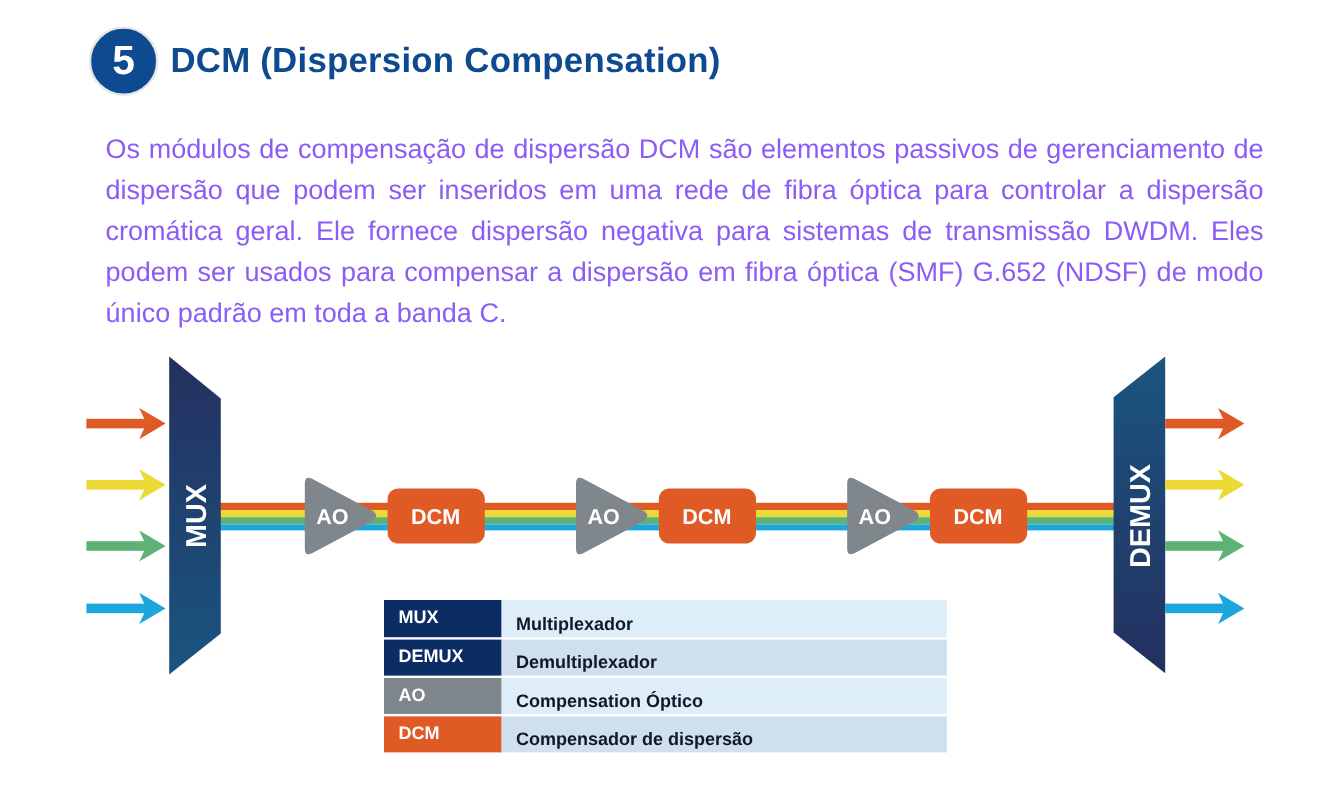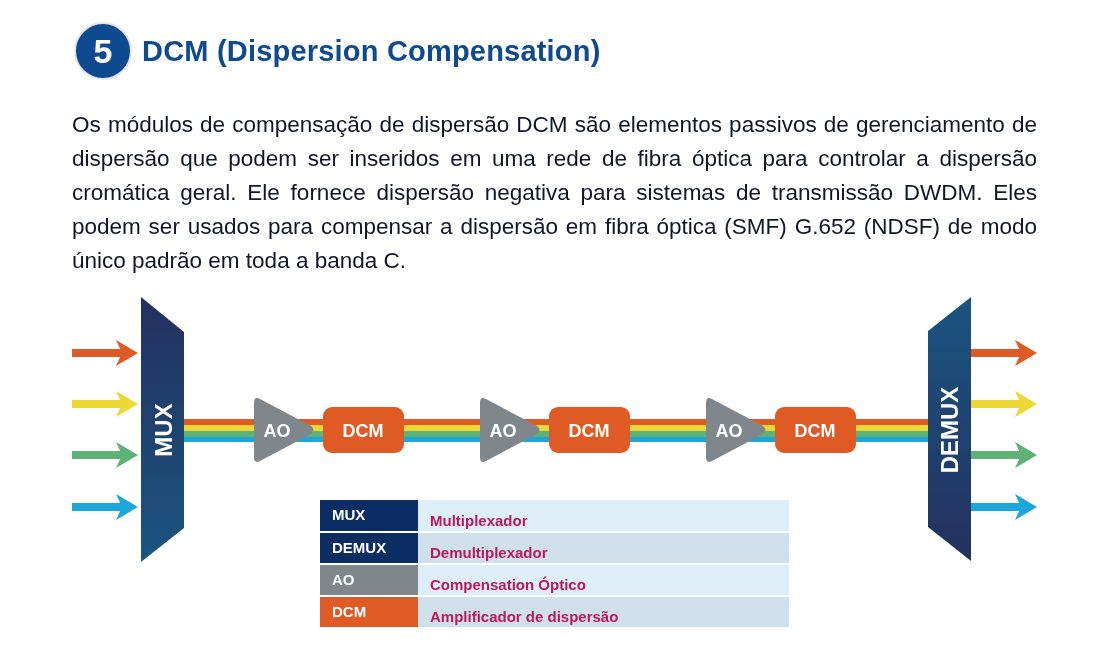--- a/index.html
+++ b/index.html
@@ -1,26 +1,26 @@
 <!DOCTYPE html>
 <html><head>
 <meta charset="utf-8">
 <style>
   html,body{margin:0;padding:0;background:#fff;}
   body{width:1110px;height:664px;position:relative;overflow:hidden;font-family:"Liberation Sans",sans-serif;}
   .title-row{position:absolute;left:74px;top:22px;display:flex;align-items:center;}
   .num-badge{width:58px;height:58px;border-radius:50%;background:#0d4a8f;border:2px solid #e6e6e6;color:#fff;font-weight:bold;font-size:34px;display:flex;align-items:center;justify-content:center;box-sizing:border-box;}
   .title{margin-left:10px;font-size:29px;font-weight:bold;color:#0d4a8f;letter-spacing:0.2px;text-align:right;}
-  .para{position:absolute;left:72px;top:108px;width:965px;font-size:22.5px;line-height:34px;color:#0f172a;text-align:justify;}
+  .para{position:absolute;left:88px;top:108px;width:965px;font-size:22.5px;line-height:34px;color:#8b5cf6;text-align:justify;}
   svg{position:absolute;left:0;top:0;}
   .dtext{font-family:"Liberation Sans",sans-serif;font-weight:bold;fill:#fff;}
   .legend{position:absolute;left:320px;top:500px;width:469px;border-collapse:collapse;font-size:15px;}
   .legend td{height:32px;padding:0 12px;box-sizing:border-box;border-bottom:2px solid #fff;}
   .legend td.k{width:98px;color:#fff;font-weight:bold;vertical-align:top;padding-top:6px;}
-  .legend td.v{color:#be185d;font-weight:bold;vertical-align:bottom;padding-bottom:2px;}
+  .legend td.v{color:#0f172a;font-weight:bold;vertical-align:bottom;padding-bottom:2px;}
 </style>
 </head>
 <body>
 
 <div class="title-row">
   <div class="num-badge">5</div>
   <div class="title">DCM (Dispersion Compensation)</div>
 </div>
 
 <div class="para">Os módulos de compensação de dispersão DCM são elementos passivos de gerenciamento de dispersão que podem ser inseridos em uma rede de fibra óptica para controlar a dispersão cromática geral. Ele fornece dispersão negativa para sistemas de transmissão DWDM. Eles podem ser usados para compensar a dispersão em fibra óptica (SMF) G.652 (NDSF) de modo único padrão em toda a banda C.</div>
@@ -121,16 +121,16 @@
   <tr>
     <td class="k" style="background:#0b2d63">DEMUX</td>
     <td class="v" style="background:#cfe0ec">Demultiplexador</td>
   </tr>
   <tr>
     <td class="k" style="background:#7f878c">AO</td>
     <td class="v" style="background:#deeef8">Compensation Óptico</td>
   </tr>
   <tr>
     <td class="k" style="background:#e05a26">DCM</td>
-    <td class="v" style="background:#cfe0ec">Amplificador de dispersão</td>
+    <td class="v" style="background:#cfe0ec">Compensador de dispersão</td>
   </tr>
 </tbody>
   </table>
 
 </body></html>

